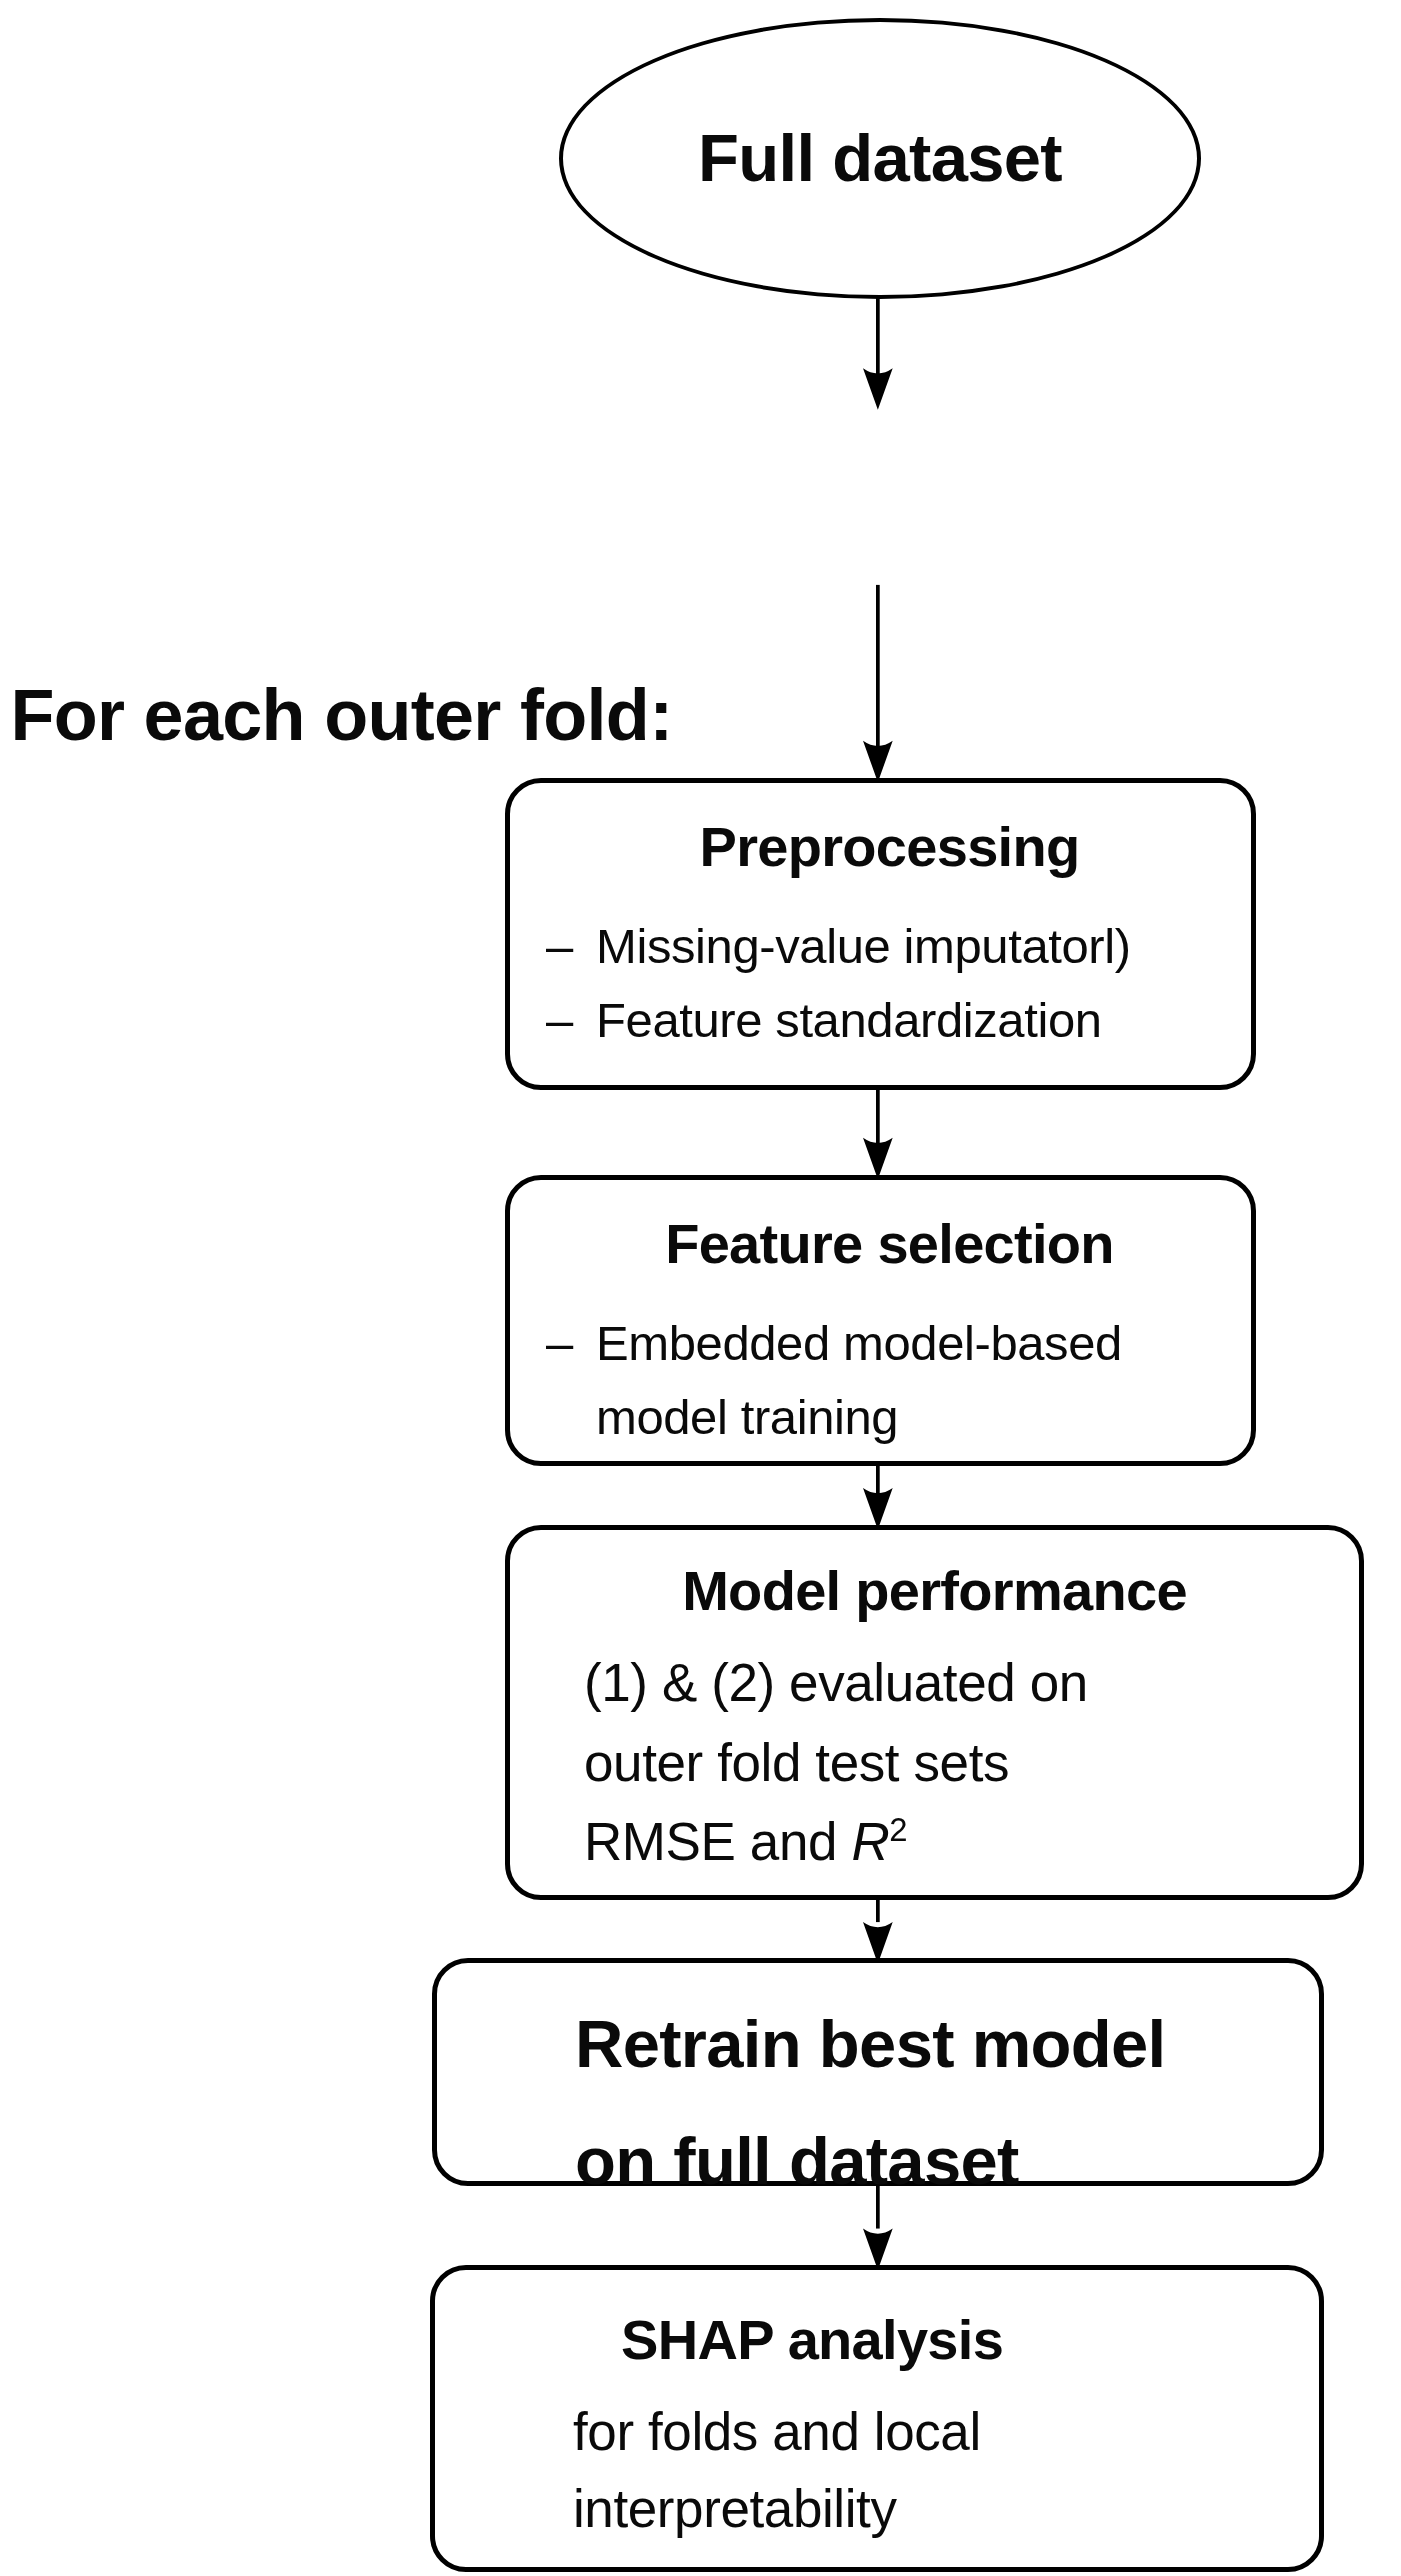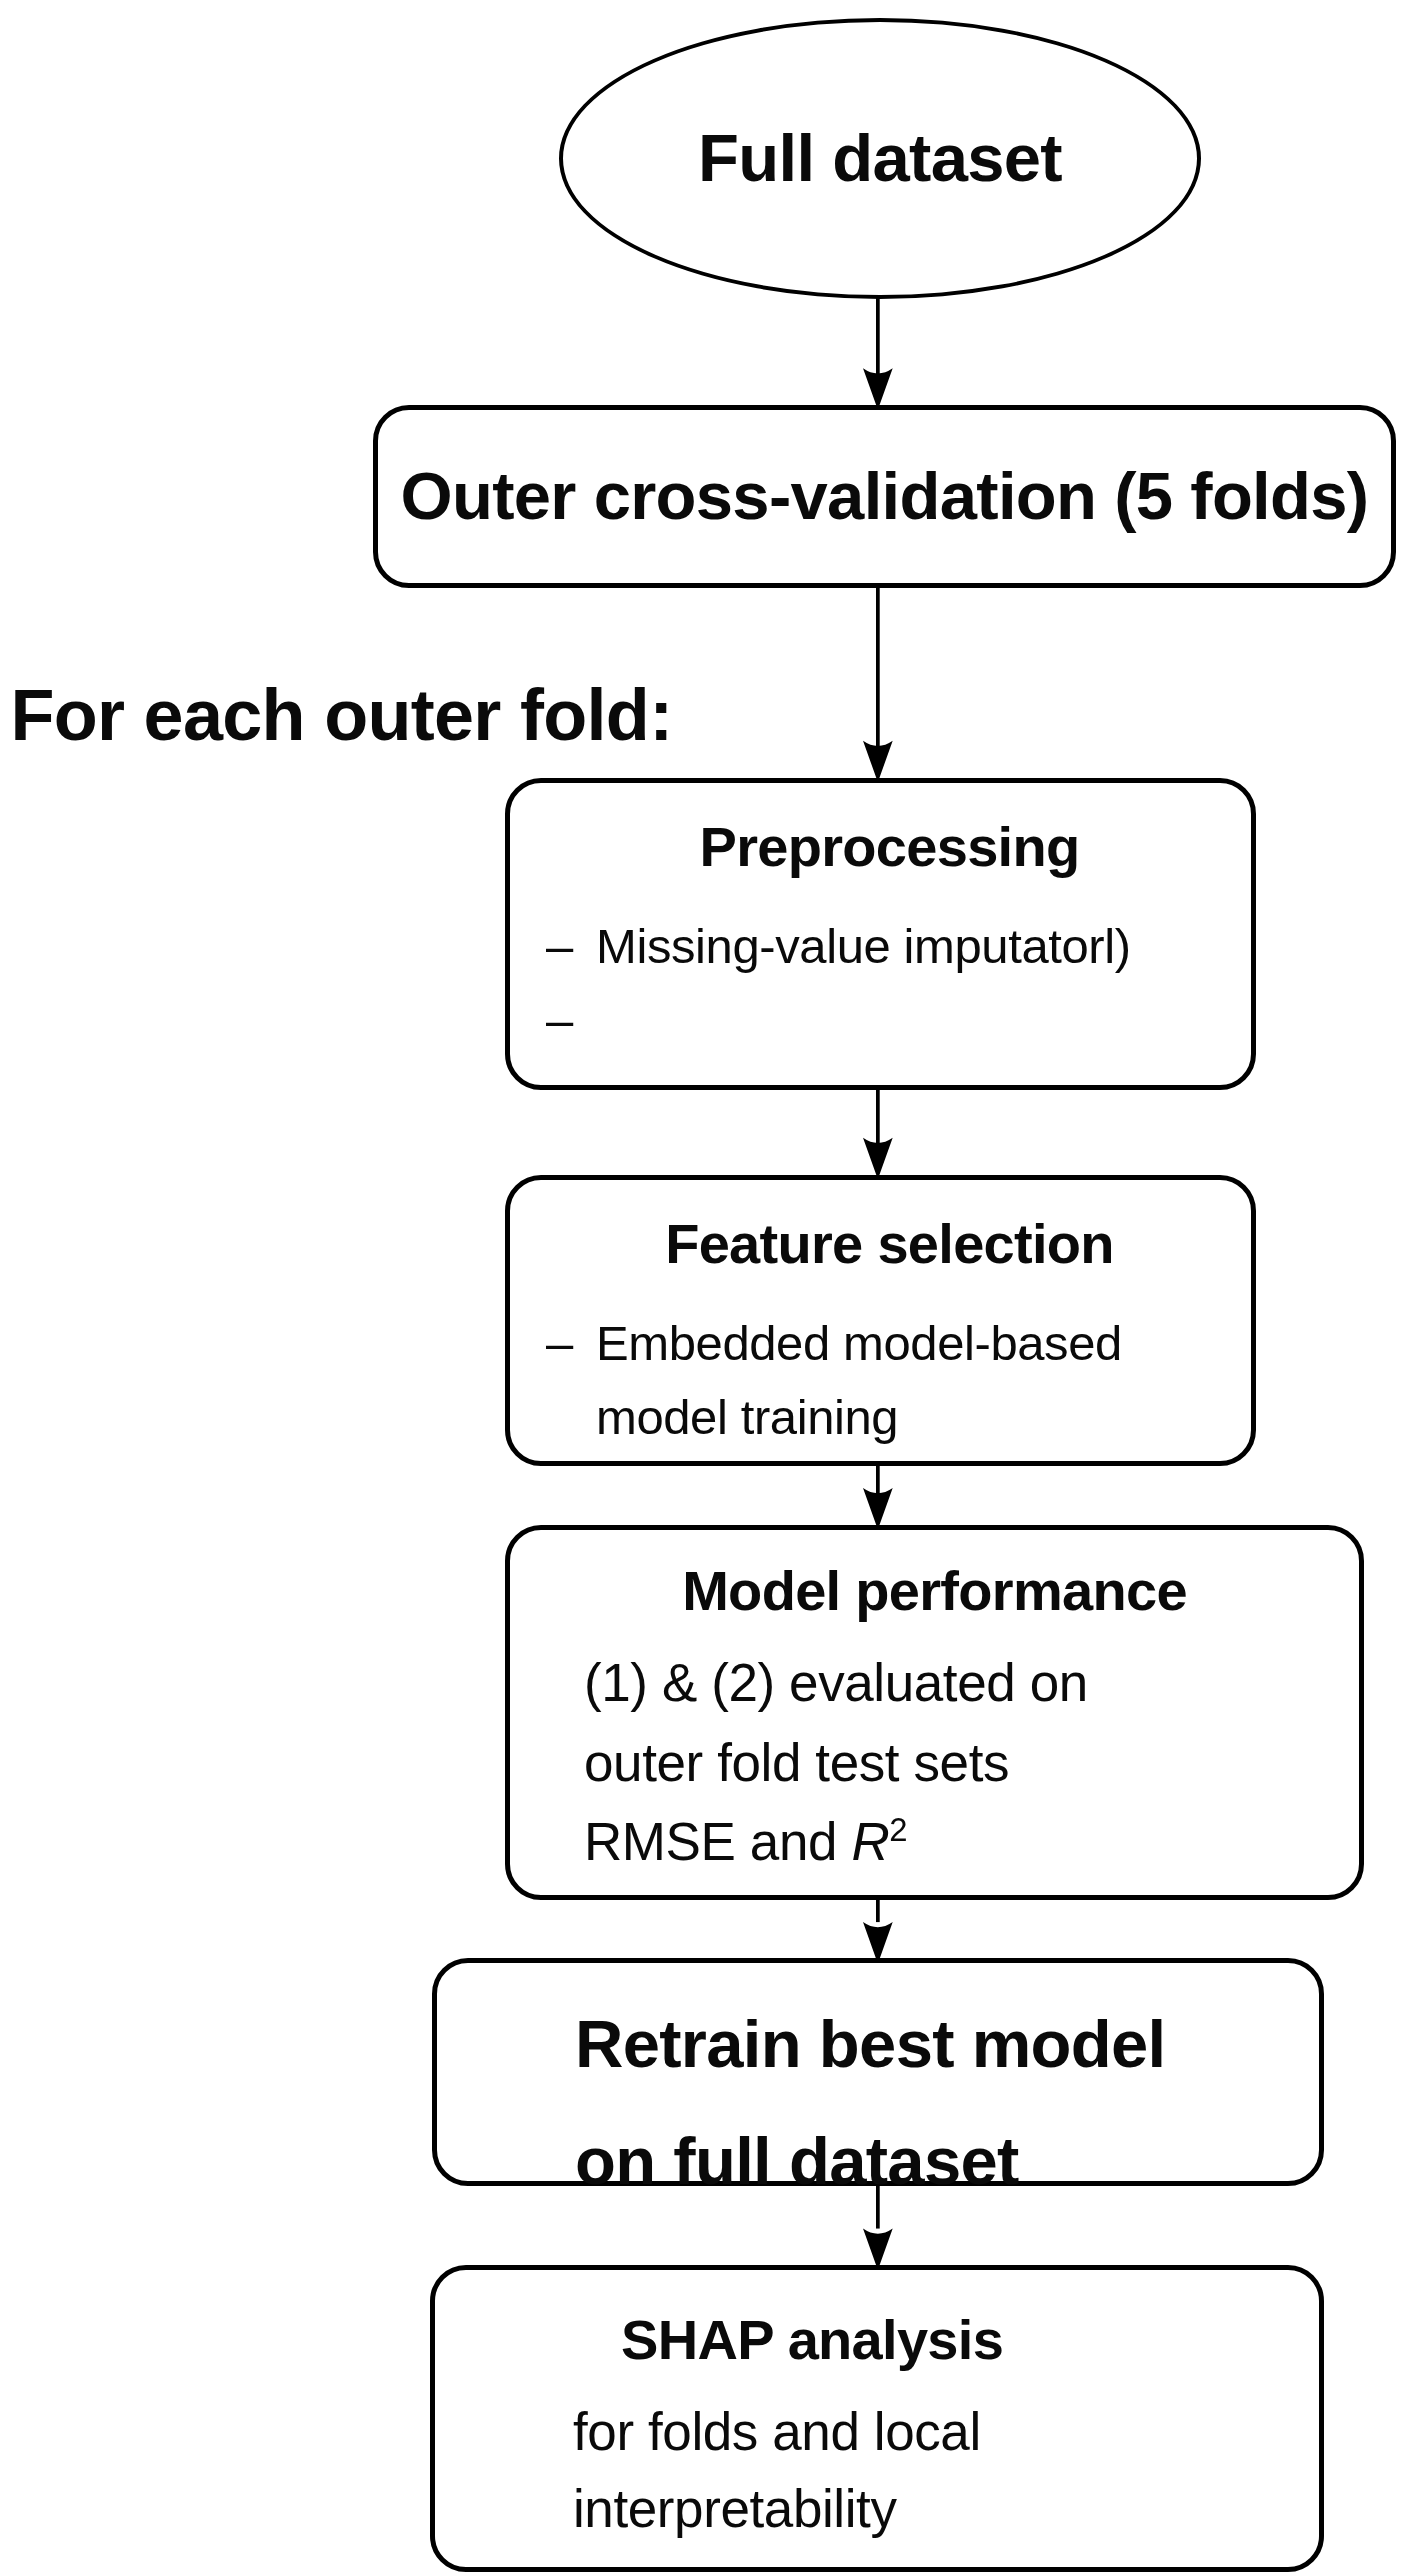--- a/index.html
+++ b/index.html
@@ -116,35 +116,33 @@
     <g>
       <rect x="1180.5" y="2941" width="5" height="62" fill="#000"></rect>
       <path d="M 1163 3003 L 1183 3059 L 1203 3003 Q 1183 3017 1163 3003 Z" fill="#000"></path>
     </g>
   </svg>
 
   <div class="ellipse" style="left:559px; top:18px; width:642px; height:281px;">
     <span class="big-title">Full dataset</span>
   </div>
 
-  <div class="node centered-flex" style="left:373px; top:405px; width:1023px; height:183px;">
-    <span class="big-title">Outer cross-validation (5 folds)</span>
-  </div>
 
   <div class="loop-label" style="left:10.4px; top:674px;">For each outer fold:</div>
 
   <div class="node" style="left:505px; top:778px; width:751px; height:312px; padding:30px 18px 0 36px;">
     <div class="box-title">Preprocessing</div>
     <div class="bullets">
       <div class="bullet-row">
         <span class="bullet-dash">–</span>
         <span class="bullet-text nowrap">Missing-value imputatorl)</span>
       </div>
       <div class="bullet-row">
         <span class="bullet-dash">–</span>
+        <span class="bullet-text nowrap">Feature standardization</span>
       </div>
     </div>
   </div>
 
   <div class="node" style="left:505px; top:1175px; width:751px; height:291px; padding:30px 18px 1px 36px;">
     <div class="box-title">Feature selection</div>
     <div class="bullets">
       <div class="bullet-row">
         <span class="bullet-dash">–</span>
         <span class="bullet-text wrap-narrow">Embedded model-based model training</span>

